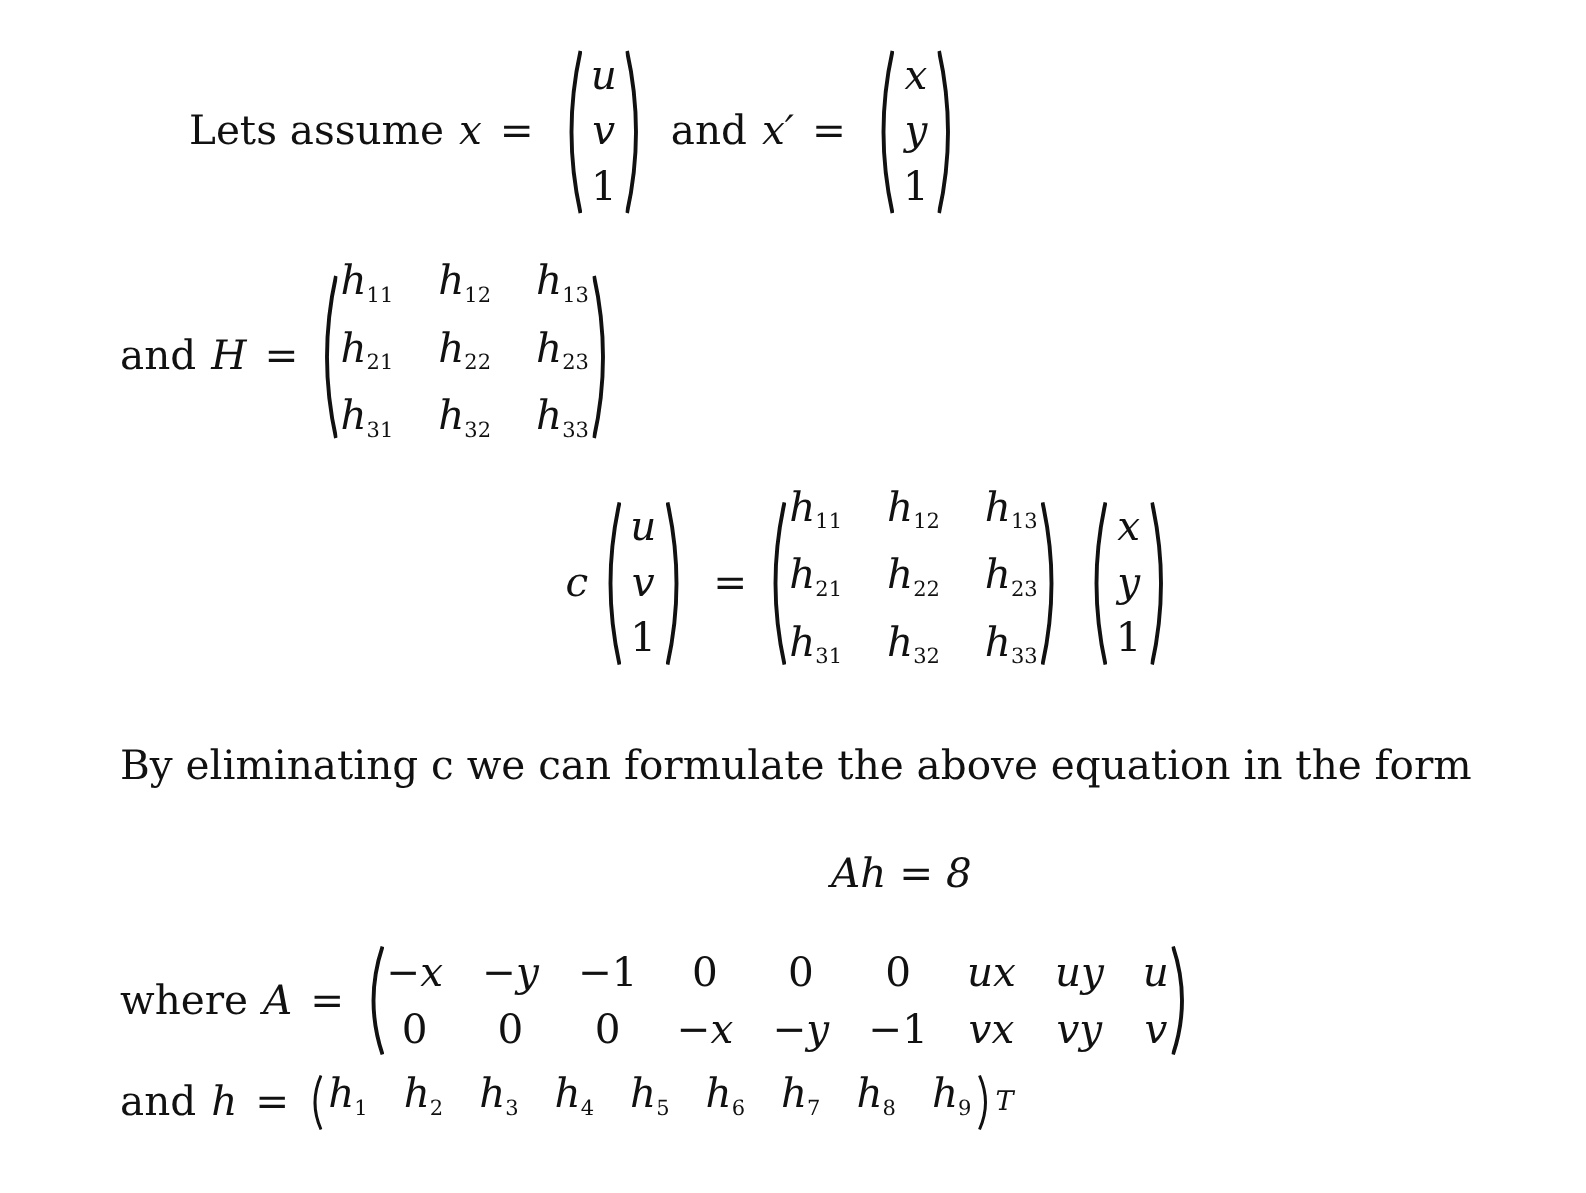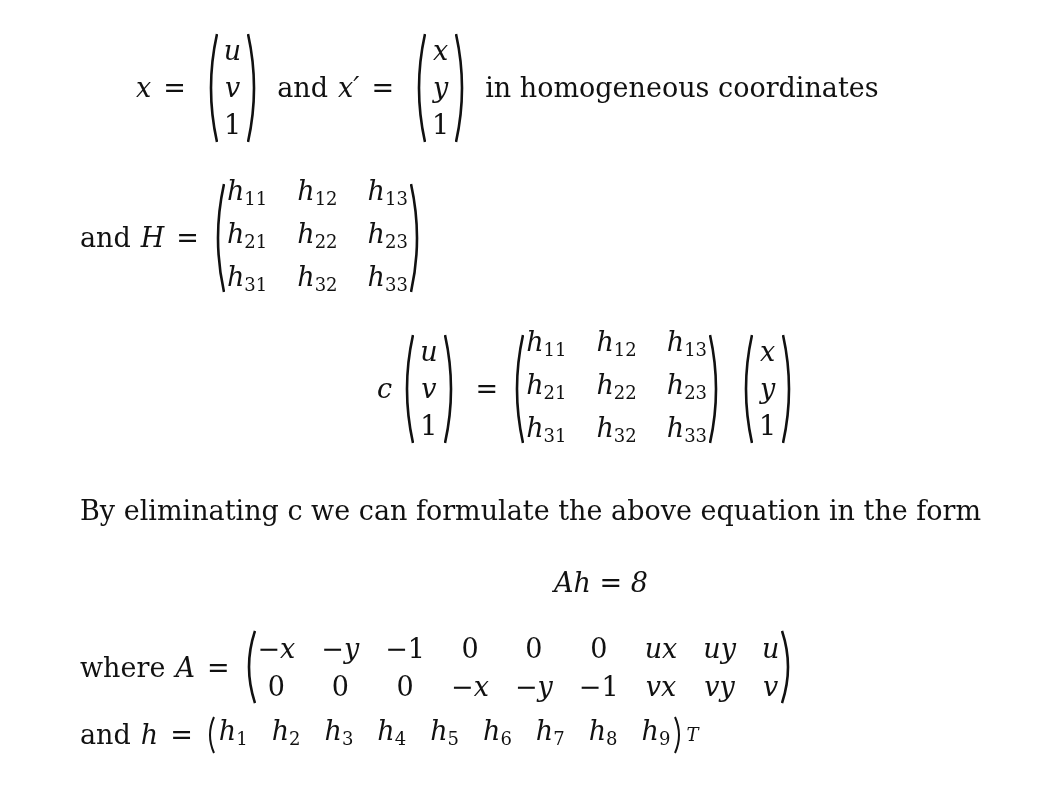--- a/index.html
+++ b/index.html
@@ -7,27 +7,28 @@
          font-family:"DejaVu Serif","Liberation Serif",serif; color:#111; font-size:27px; }
   .line { position:absolute; display:flex; align-items:center; white-space:nowrap; }
   .mi { font-style:italic; }
   .op { margin:0 12px; font-style:normal; }
   .mat { display:inline-flex; align-items:stretch; margin:0 6px; }
   .paren { display:flex; align-items:center; }
   .paren svg { display:block; }
   .grid { display:grid; align-items:center; justify-items:center; line-height:35px; }
   .cell { font-style:italic; padding:0 2px; }
   .cell.num { font-style:normal; }
-  sub { font-size:18px; font-style:normal; vertical-align:-5px;margin-top:24px; }
+  sub { font-size:14px; font-style:normal; vertical-align:-5px;margin-top:24px; }
   sup { font-size:18px; font-style:italic; vertical-align:18px; }
 </style>
 </head>
 <body>
 
 <div class="line" style="left:126px; top:30px; height:115px;">
+  <span>Lets assume</span>
   <span class="mi" style="margin-left:10px">x</span>
   <span class="op">=</span>
   <span class="mat">
     <span class="paren">
         <svg width="14" height="112" viewBox="0 0 14 112">
           <path d="M13 2 Q1 56 13 110" stroke="#111" stroke-width="2.6" fill="none"></path>
         </svg>
       </span>
     <span class="grid" style="grid-template-columns:auto; padding:0 4px;">
       <span class="cell">u</span>
@@ -53,21 +54,20 @@
       <span class="cell">x</span>
       <span class="cell">y</span>
       <span class="cell num">1</span>
     </span>
     <span class="paren">
         <svg width="14" height="112" viewBox="0 0 14 112">
           <path d="M1 2 Q13 56 1 110" stroke="#111" stroke-width="2.6" fill="none"></path>
         </svg>
       </span>
   </span>
-  <span style="margin-left:10px">in homogeneous coordinates</span>
 </div>
 
 <div class="line" style="left:80px; top:180px; height:115px;">
   <span>and</span>
   <span class="mi" style="margin-left:10px">H</span>
   <span class="op">=</span>
   <span class="mat" style="margin-left:0">
     <span class="paren">
         <svg width="14" height="112" viewBox="0 0 14 112">
           <path d="M13 2 Q1 56 13 110" stroke="#111" stroke-width="2.6" fill="none"></path>

